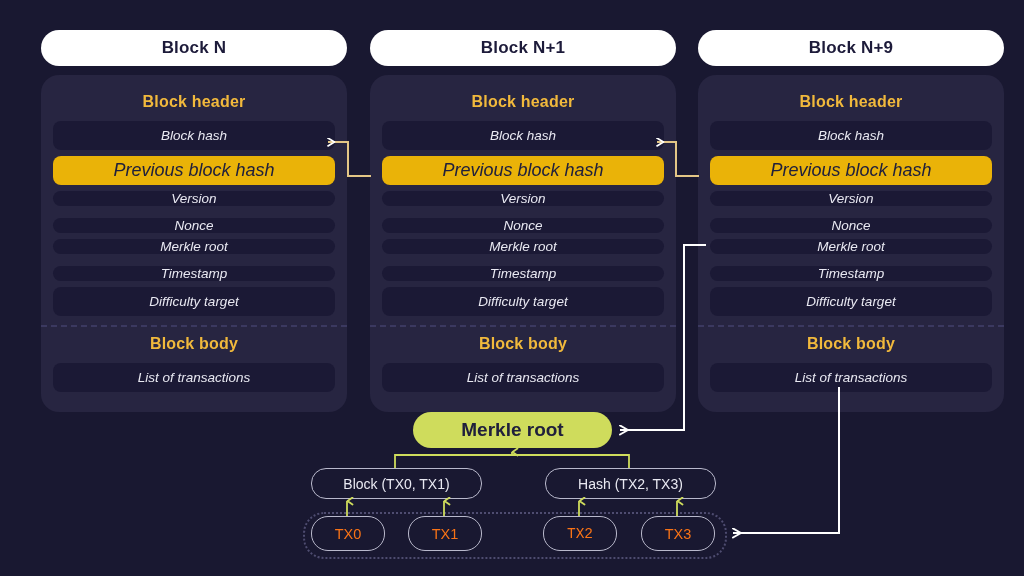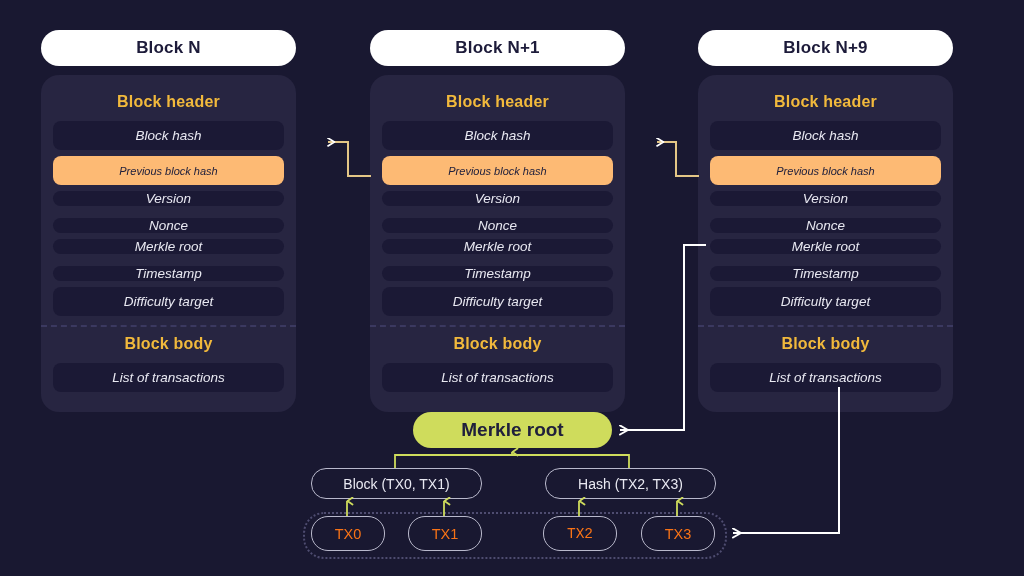--- a/index.html
+++ b/index.html
@@ -6,21 +6,21 @@
   body{
     width:1024px;height:576px;
     background:#191831;
     font-family:"Liberation Sans", sans-serif;
     overflow:hidden;
     position:relative;
   }
   #stage{position:absolute;left:0;top:0;width:1024px;height:576px;}
 
   
-  .block-col{position:absolute;top:30px;width:255px;}
+  .block-col{position:absolute;top:30px;width:306px;}
   .block-col.c0{left:41px;}
   .block-col.c1{left:370px;}
   .block-col.c2{left:698px;}
 
   .block-title{
     height:36px;border-radius:18px;background:#ffffff;
     color:#1d1b3a;font-size:17px;font-weight:bold;
     display:flex;align-items:center;justify-content:center;
     letter-spacing:.2px;
   }
@@ -31,21 +31,21 @@
   .section-label{
     color:#f1b93c;font-size:16px;font-weight:bold;
     text-align:center;padding:8px 0 10px 0;letter-spacing:.2px;
   }
   .field{
     background:#1b1935;border-radius:8px;height:29px;
     display:flex;align-items:center;justify-content:center;
     color:#e9e9f2;font-size:13.5px;margin-bottom:6px;font-style:italic;
   }
   .field.highlight{
-    background:#fdba74;color:#20203c;font-size:11px;
+    background:#eab308;color:#20203c;font-size:18px;
   }
   .row2{display:flex;gap:6px;flex-direction:column;}
   .row2 .field{flex:1;margin-bottom:6px;}
   .divider{
     border-top:2px dashed #3b3960;margin:9px -12px 0 -12px;height:0;
   }
 
   
   .merkle-root{
     position:absolute;left:413px;top:412px;width:199px;height:36px;

